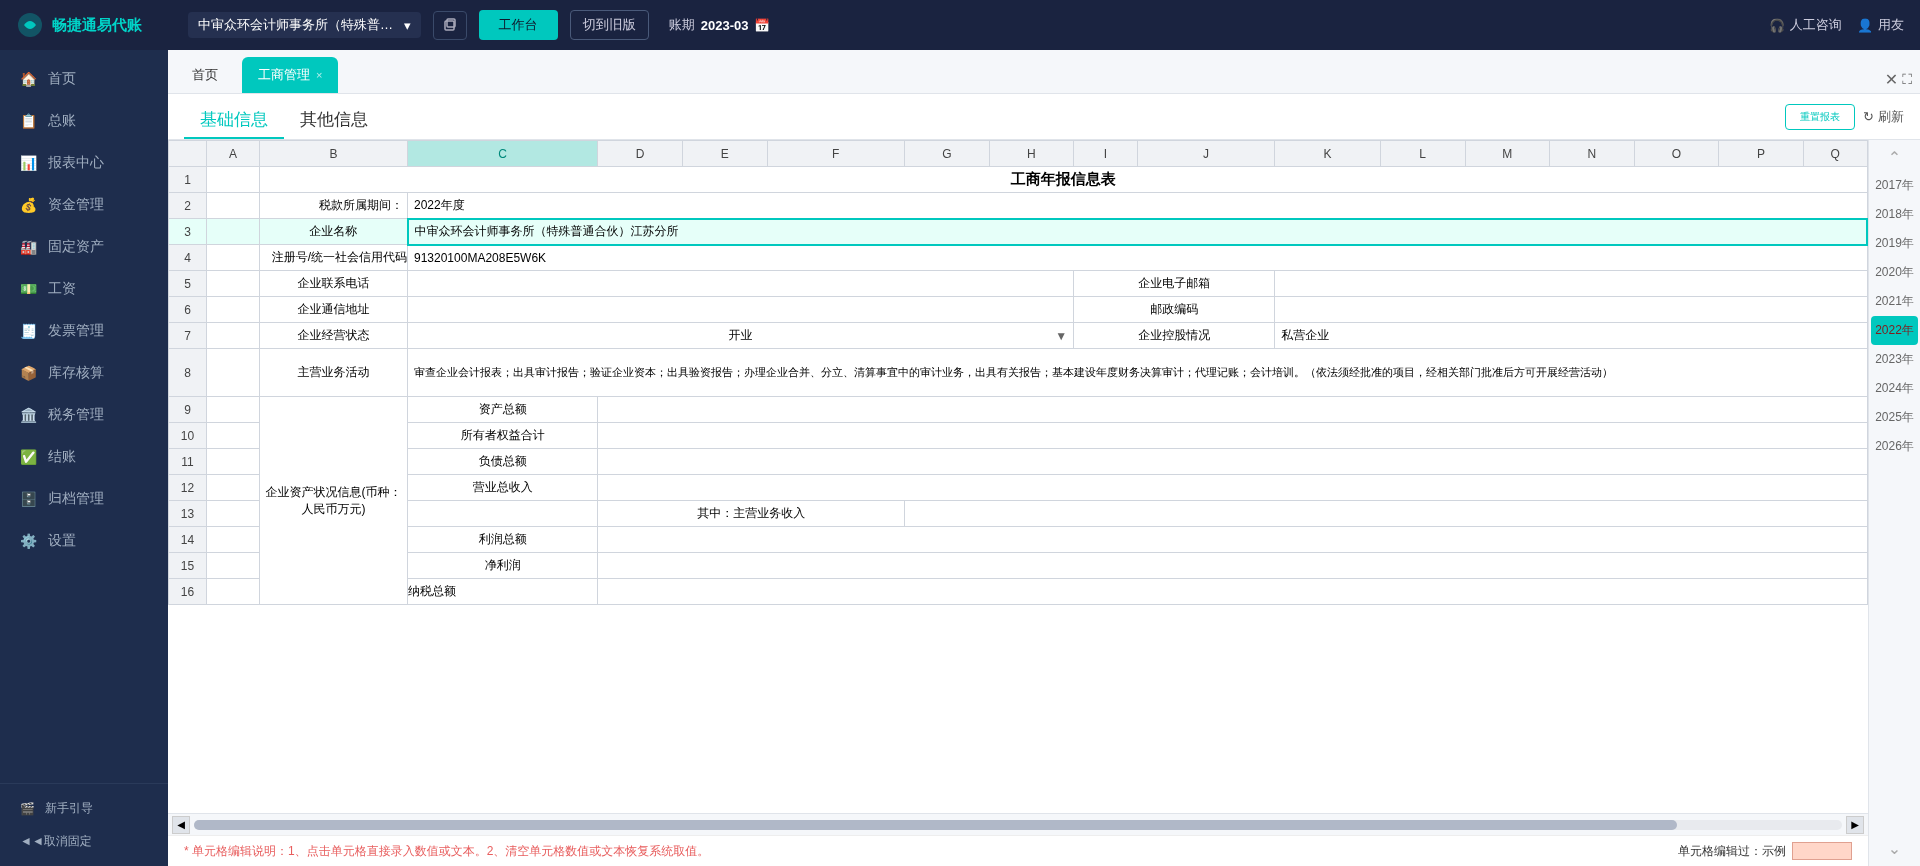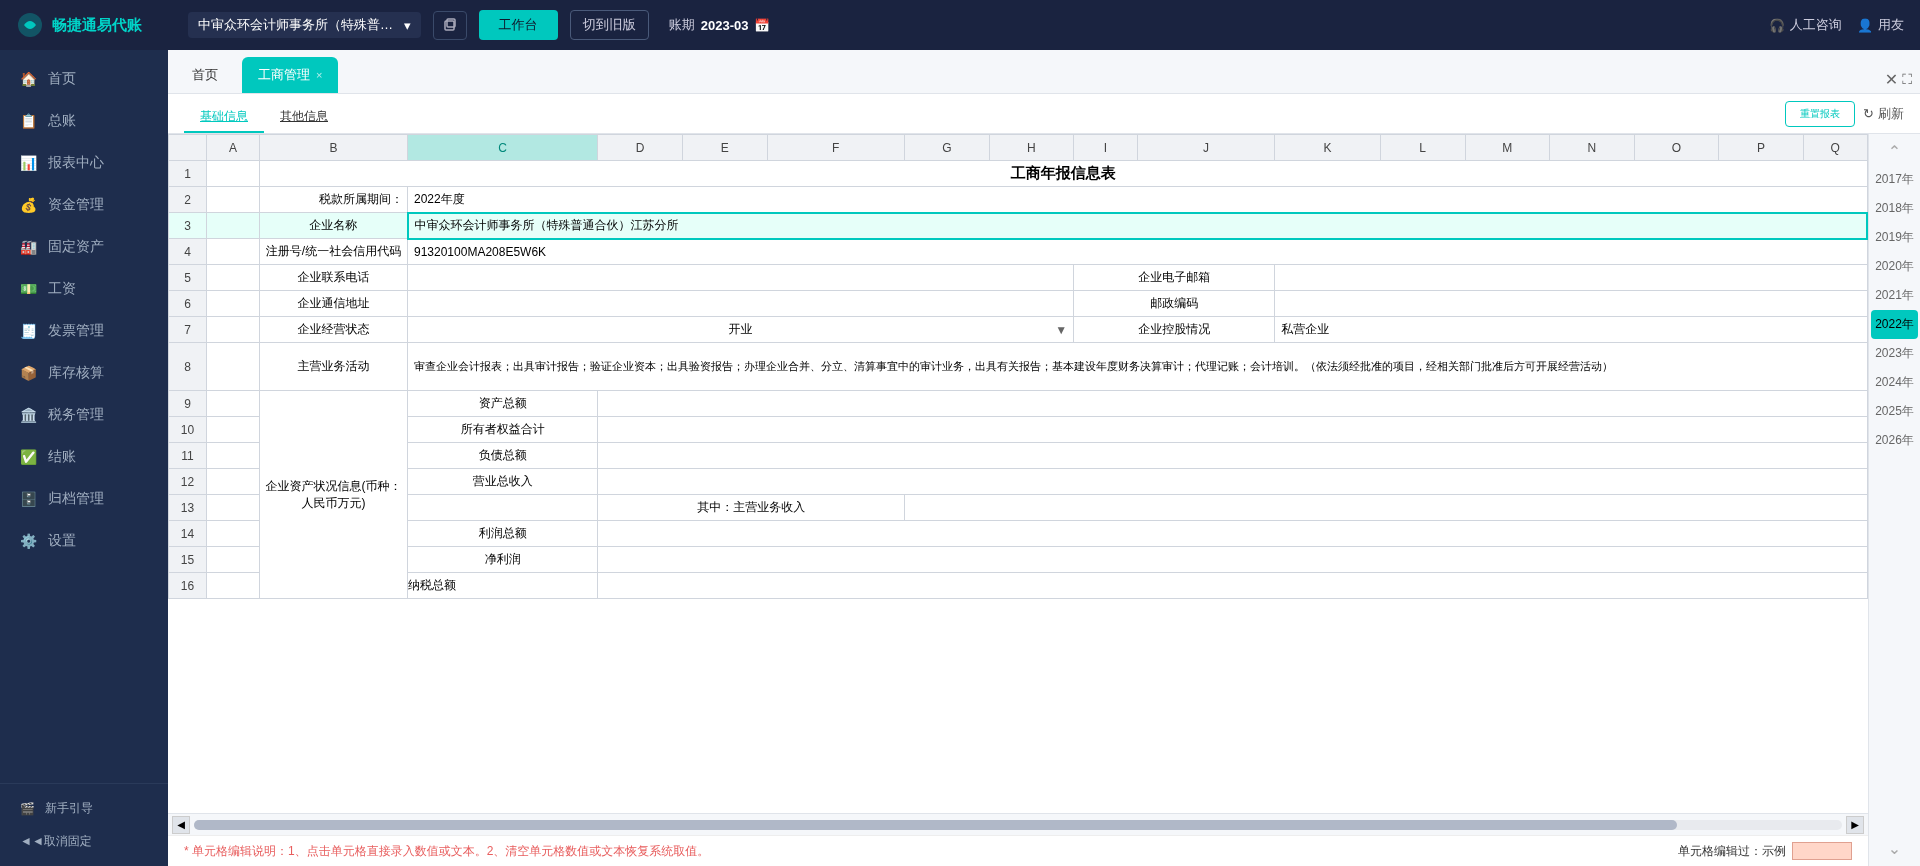--- a/index.html
+++ b/index.html
@@ -32,39 +32,39 @@
     .tab-bar { height: 44px; background: #f5f7fa; display: flex; align-items: flex-end; padding: 0 0 0 0; border-bottom: 1px solid #e0e4ea; flex-shrink: 0; }
     .tab-item { height: 36px; padding: 0 16px; display: flex; align-items: center; gap: 6px; cursor: pointer; font-size: 13px; color: #666; background: #e8eaee; border-radius: 6px 6px 0 0; margin-left: 8px; }
     .tab-item.home { background: none; color: #333; }
     .tab-item.active { background: #00c8be; color: #fff; }
     .tab-close { font-size: 11px; opacity: 0.7; }
     .reset-btn { border: 1px solid #00c8be; color: #00c8be; background: #fff; padding: 5px 14px; border-radius: 4px; cursor: pointer; font-size: 10px; }
     .refresh-btn { background: none; border: none; color: #555; cursor: pointer; font-size: 13px; display: flex; align-items: center; gap: 4px; }
 
     
     .sub-tabs { display: flex; padding: 8px 16px 0; background: #fff; flex-shrink: 0; }
-    .sub-tab { padding: 6px 16px; font-size: 12px; cursor: pointer; color: #333; border-bottom: 2px solid transparent; text-decoration: underline; }
+    .sub-tab { padding: 6px 16px; font-size: 17px; cursor: pointer; color: #333; border-bottom: 2px solid transparent; }
     .sub-tab.active { color: #00c8be; border-bottom: 2px solid #00c8be; }
 
     
     .spreadsheet-wrapper { flex: 1; overflow: hidden; display: flex; flex-direction: column; }
     .spreadsheet-container { flex: 1; overflow: auto; position: relative; }
     
     table.sheet { border-collapse: collapse; min-width: 100%; font-size: 12px; }
     table.sheet th, table.sheet td { border: 1px solid #d0d5dd; padding: 0; min-width: 30px; height: 26px; }
     table.sheet thead tr th { background: #f0f2f5; text-align: center; font-weight: normal; color: #444; position: sticky; top: 0; z-index: 2; }
     table.sheet thead tr th.row-num-header { width: 36px; background: #f0f2f5; position: sticky; left: 0; z-index: 3; }
     table.sheet td.row-num { background: #f0f2f5; text-align: center; color: #444; position: sticky; left: 0; z-index: 1; width: 36px; }
     table.sheet td { vertical-align: middle; }
     .cell-content { padding: 2px 6px; }
 
     
     .year-panel { width: 52px; background: #f5f7fa; border-left: 1px solid #e0e4ea; display: flex; flex-direction: column; align-items: center; padding: 4px 0; flex-shrink: 0; }
     .year-btn { font-size: 12px; color: #666; cursor: pointer; padding: 6px 4px; width: 100%; text-align: center; }
-    .year-btn.active { background: #00c8be; color: #000000; border-radius: 4px; }
+    .year-btn.active { background: #00c8be; color: #7f1d1d; border-radius: 4px; }
     .year-nav { color: #aaa; cursor: pointer; padding: 4px; font-size: 16px; }
 
     
     .scroll-hint { height: 22px; background: #f5f7fa; border-top: 1px solid #e0e4ea; display: flex; align-items: center; padding: 0 4px; }
     .scroll-arrow { width: 18px; height: 18px; background: #e0e4ea; border: 1px solid #ccc; display: flex; align-items: center; justify-content: center; cursor: pointer; font-size: 10px; }
     .h-scrollbar { flex: 1; height: 10px; background: #e8eaee; margin: 0 4px; border-radius: 5px; }
     .h-scrollbar-thumb { height: 10px; background: #b0b8c8; border-radius: 5px; width: 90%; }
 
     
     .footer-note { padding: 6px 16px; background: #fff; border-top: 1px solid #eee; font-size: 12px; color: #e85d5d; display: flex; justify-content: space-between; align-items: center; flex-shrink: 0; }
@@ -276,21 +276,21 @@
               <tr style="background:#e6fff9;">
                 <td class="row-num" style="background:#e6fff9;">3</td>
                 <td style="background:#e6fff9;"></td>
                 <td style="text-align:center;background:#e6fff9;">企业名称</td>
                 <td colspan="15" style="background:#e6fff9;border:2px solid #00c8be;"><span class="cell-content">中审众环会计师事务所（特殊普通合伙）江苏分所</span></td>
               </tr>
 
               <tr>
                 <td class="row-num">4</td>
                 <td></td>
-                <td style="text-align:center;">注册号/统一社会信用代码</td>
+                <td style="text-align:right;">注册号/统一社会信用代码</td>
                 <td colspan="15"><span class="cell-content">91320100MA208E5W6K</span></td>
               </tr>
 
               <tr>
                 <td class="row-num">5</td>
                 <td></td>
                 <td style="text-align:center;">企业联系电话</td>
                 <td colspan="6"></td>
                 <td colspan="2" style="text-align:center;">企业电子邮箱</td>
                 <td colspan="7"></td>

